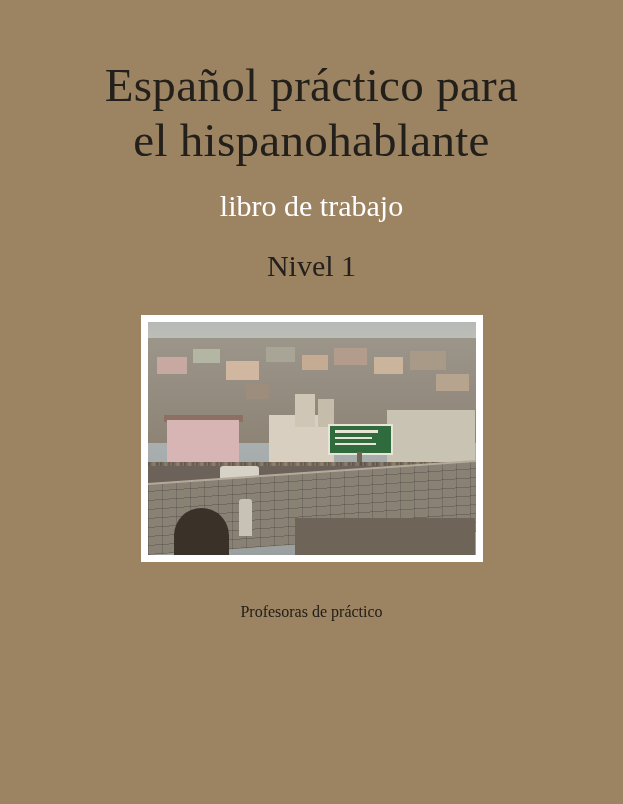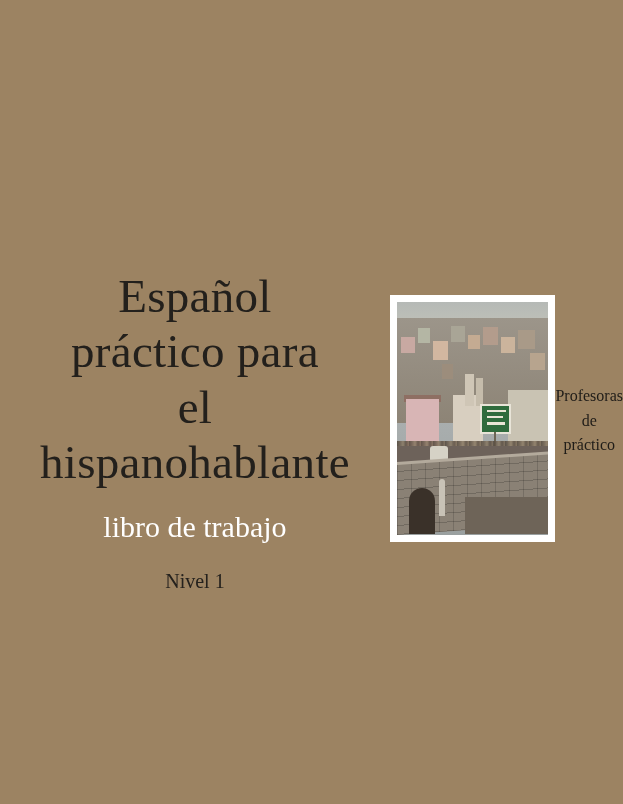--- a/index.html
+++ b/index.html
@@ -12,20 +12,21 @@
     background: #9c8362;
     font-family: "Liberation Serif", serif;
     overflow: hidden;
   }
   .cover {
     position: relative;
     width: 623px;
     height: 804px;
     background: #9c8362;
     display: flex;
+    flex-direction: column;
     align-items: center;
   }
   .title-block {
     margin-top: 58px;
     width: 100%;
     text-align: center;
     color: #23201c;
   }
   .title-main {
     font-family: "Liberation Serif", serif;
@@ -35,21 +36,21 @@
     letter-spacing: 0.3px;
     padding: 0 40px;
   }
   .title-sub {
     font-size: 30px;
     margin-top: 20px;
     font-weight: 400;
     color: #ffffff;
   }
   .title-level {
-    font-size: 20px;
+    font-size: 30px;
     margin-top: 26px;
     font-weight: 400;
     color: #24211d;
   }
   .title-edition {
     font-size: 21px;
     margin-top: 26px;
     font-weight: 400;
     color: #24211d;
   }

